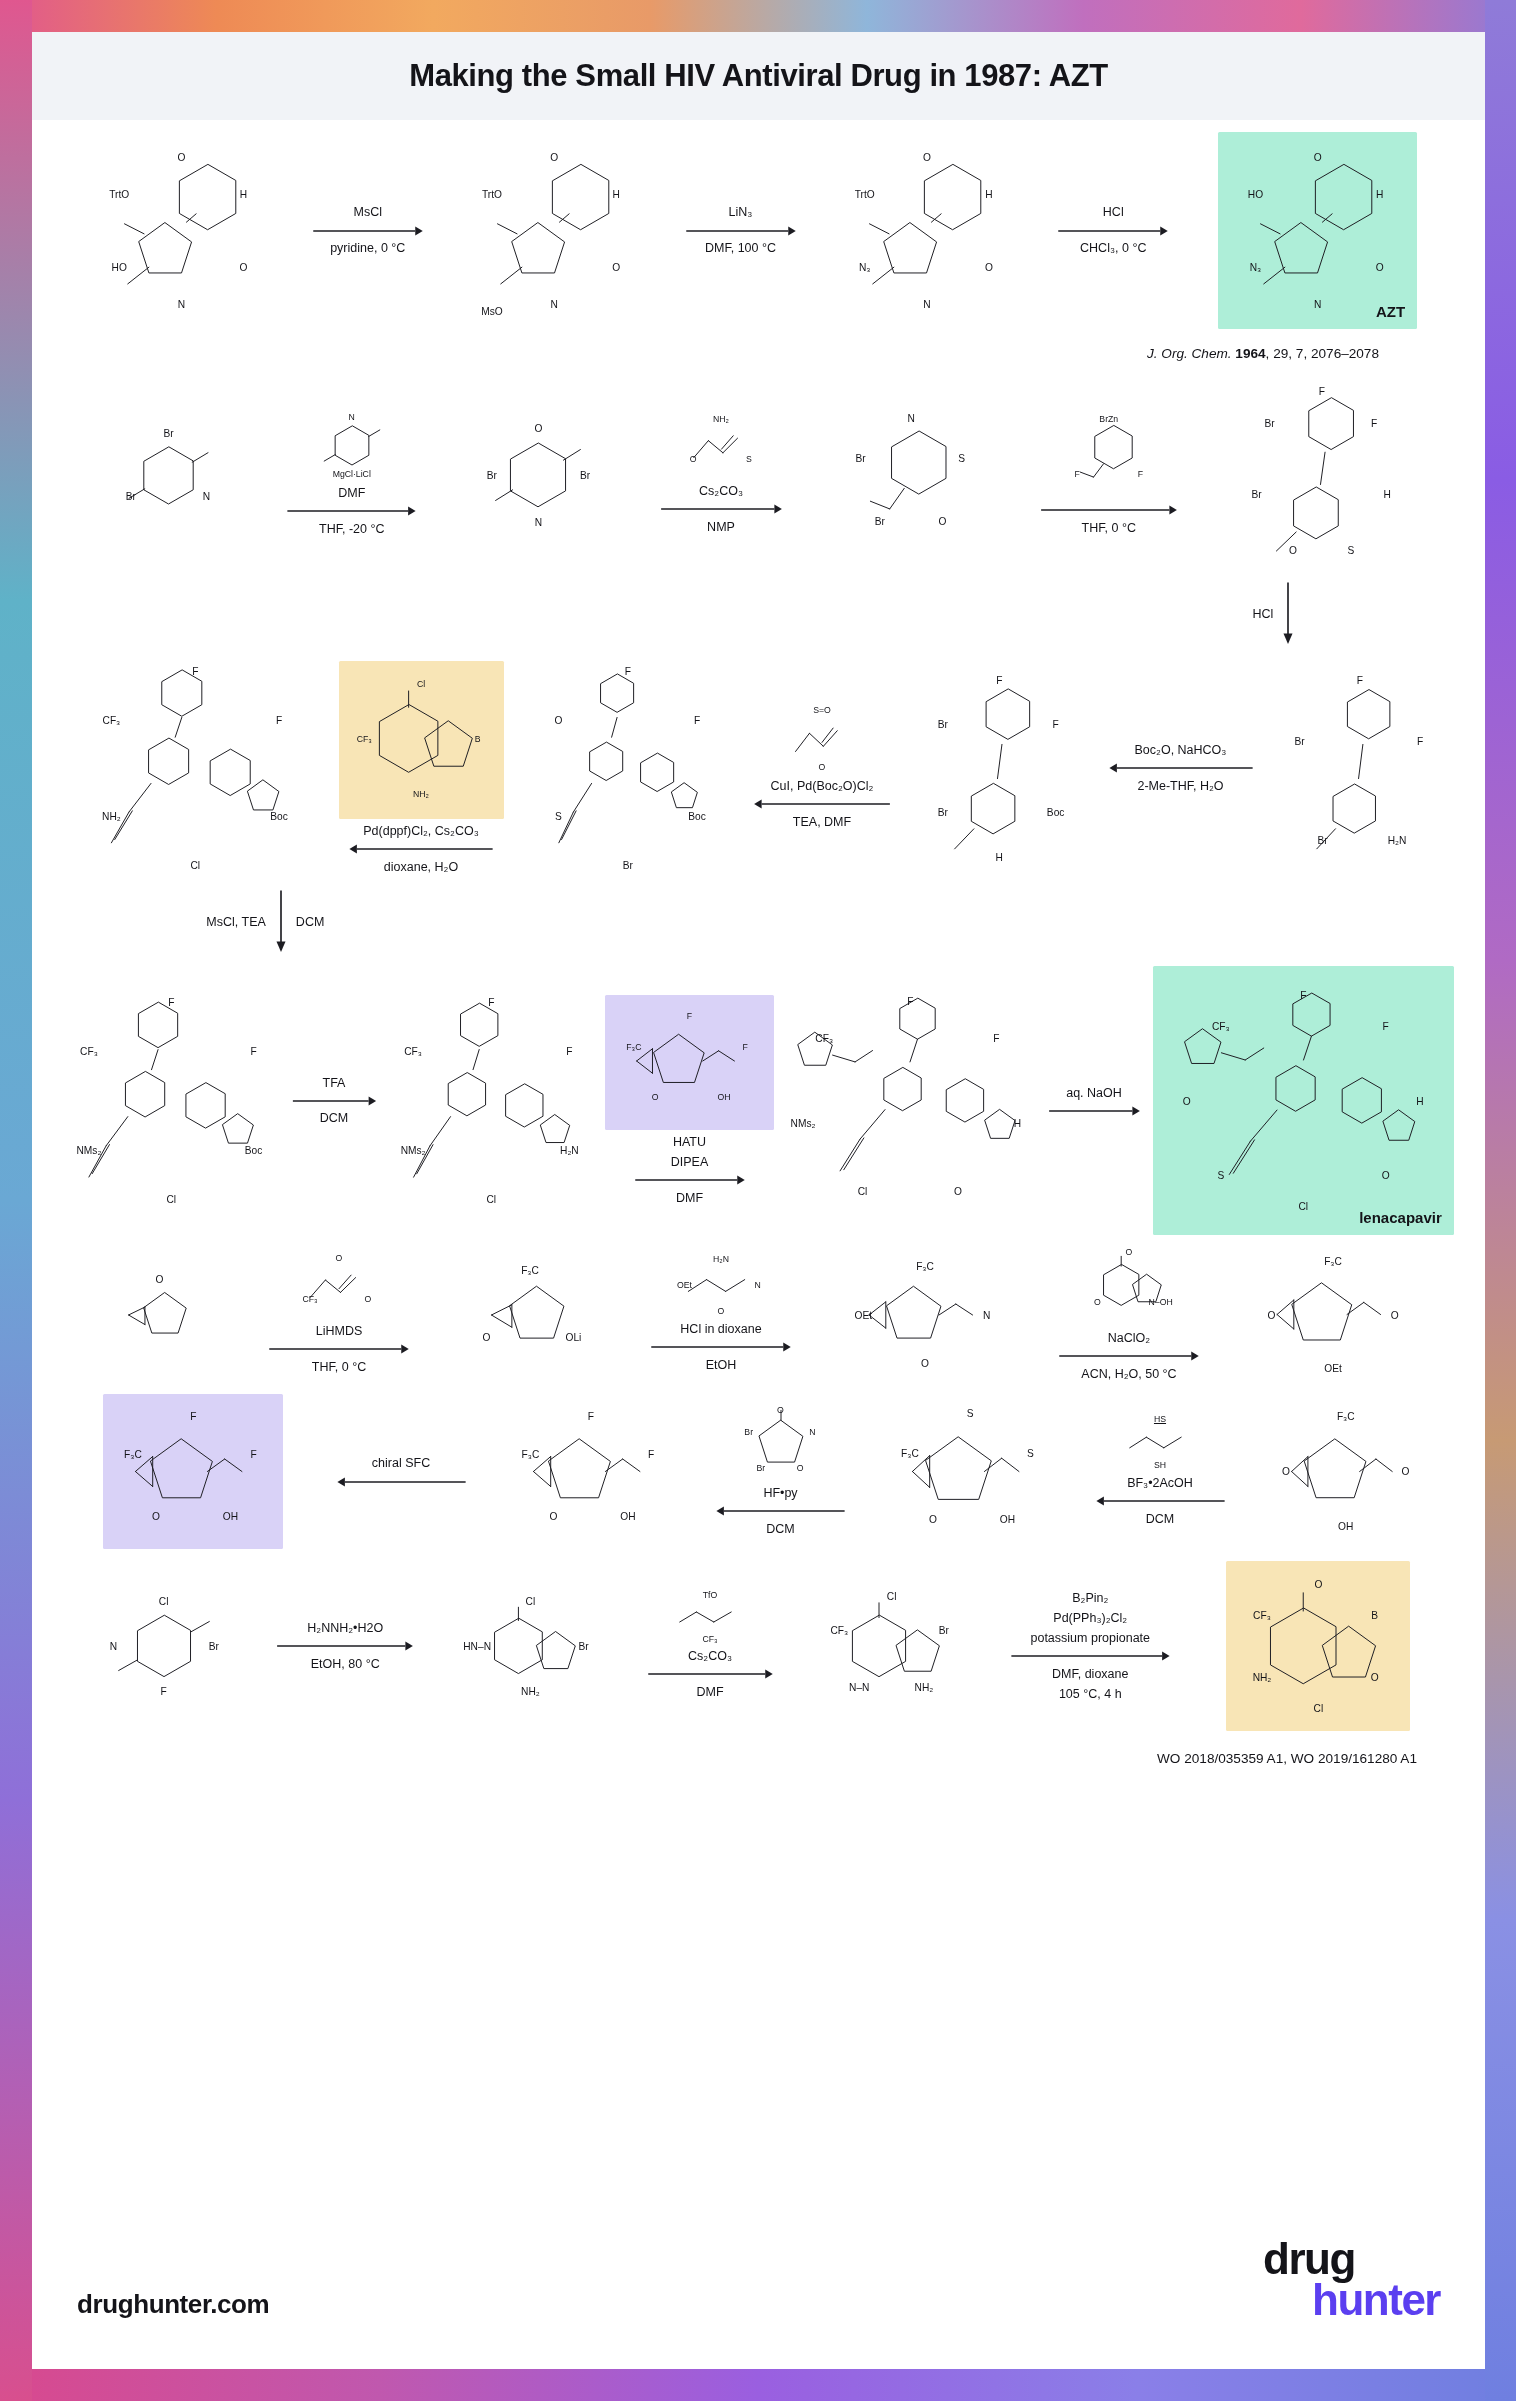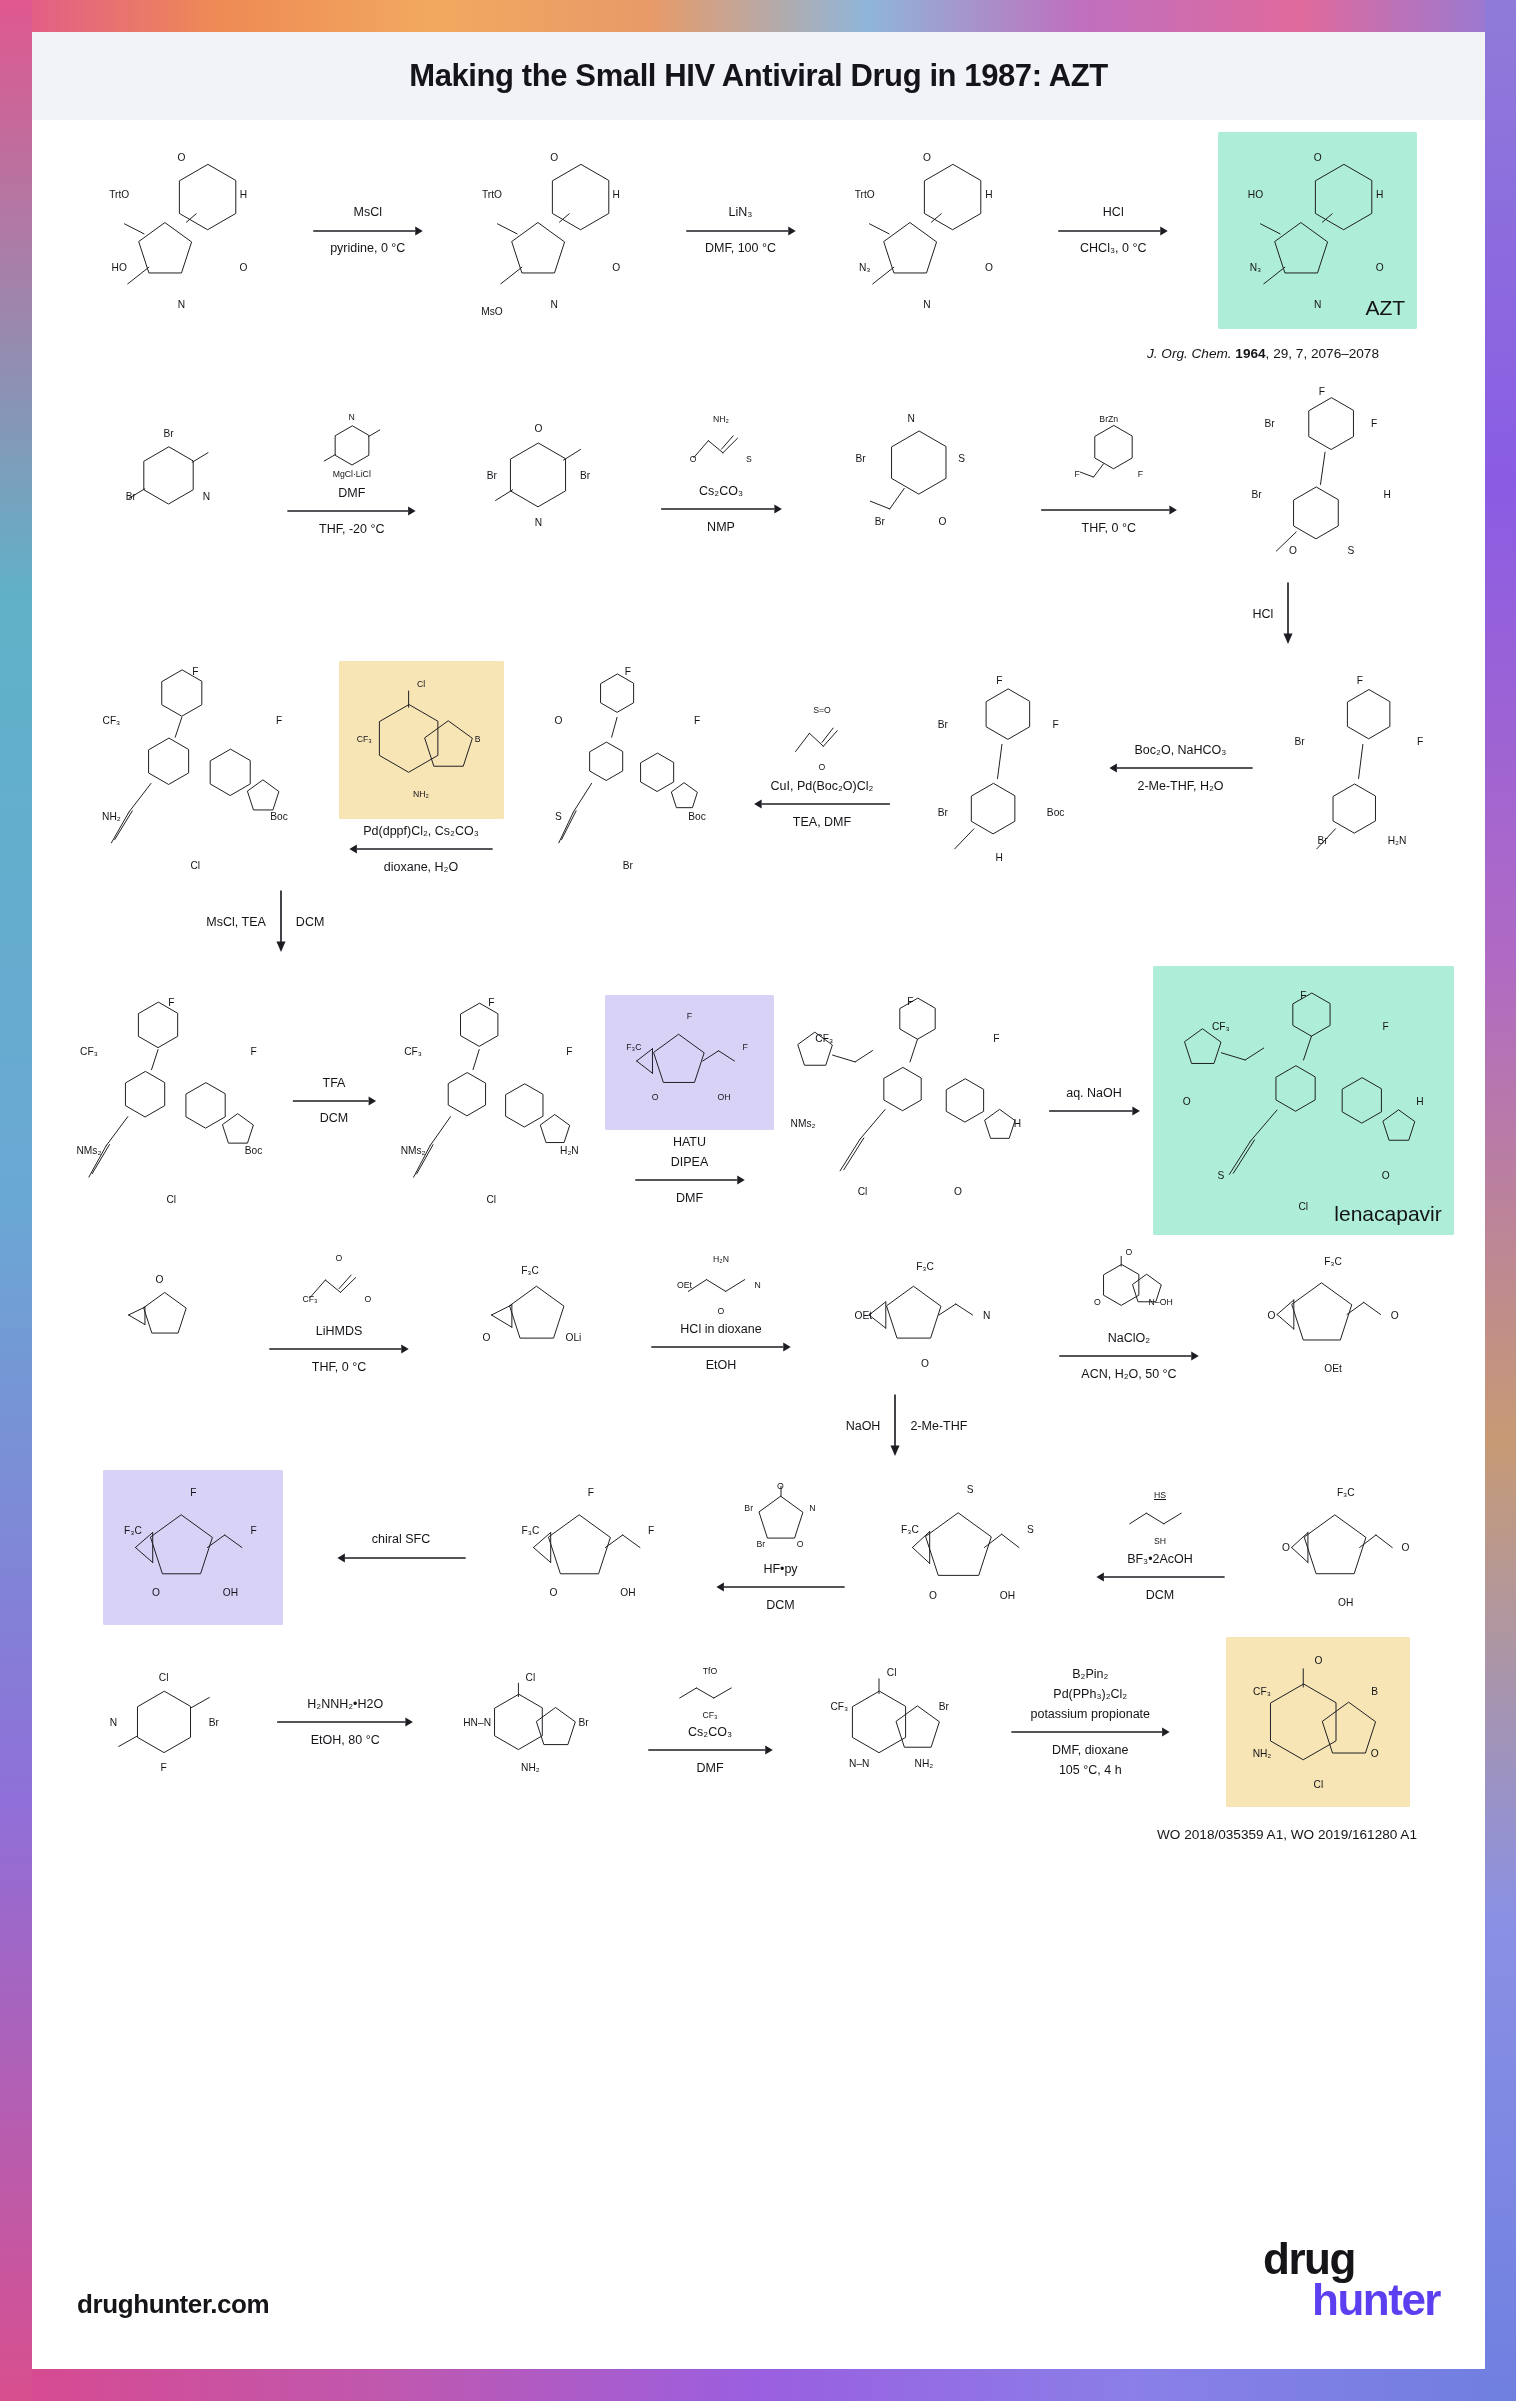--- a/index.html
+++ b/index.html
@@ -17,21 +17,21 @@
   .scheme{width:100%;}
   .rxn{display:flex;align-items:center;justify-content:space-evenly;width:100%;padding:0 20px;box-sizing:border-box;margin:12px 0;}
   .mol{position:relative;}
   .skel{stroke:#1c1c22;fill:none;stroke-width:1.3px;stroke-linecap:round;display:block;}
   .alabel{position:absolute;transform:translate(-50%,-50%);font-size:10.2px;font-weight:500;white-space:nowrap;color:#141419;}
   .mini .alabel{font-size:8.7px;}
   .hl{position:relative;padding:15px 18px;border-radius:1.5px;}
   .hl-green{background:#aeeed8;}
   .hl-orange{background:#f8e5b6;}
   .hl-purple{background:#d9d2f7;}
-  .cap{position:absolute;right:12px;bottom:9px;font-size:21px;font-weight:400;}
+  .cap{position:absolute;right:12px;bottom:9px;font-size:15px;font-weight:700;}
   .arrow{display:flex;flex-direction:column;align-items:center;gap:3.8px;}
   .arr-line{font-size:12.5px;line-height:1.3;white-space:nowrap;text-align:center;}
   .mini{position:relative;margin-bottom:3px;}
   .vrow{display:flex;align-items:center;gap:9px;margin:4.5px 0;}
   .vrow .arr-line{font-size:12.5px;}
   .cite{font-size:13.6px;}
   .cite-azt{text-align:right;padding:4.5px 106px 7.6px 0;}
   .cite-azt .it{font-style:italic;}
   .cite-azt b{font-weight:800;}
   .cite-wo{text-align:right;padding:7.6px 68px 4.5px 0;}
@@ -673,32 +673,20 @@
               <line x1="40.7" y1="60.8" x2="40.7" y2="99.2"></line>
               <line x1="111.0" y1="80.0" x2="133.2" y2="64.0"></line>
               <line x1="133.2" y1="64.0" x2="155.4" y2="80.0"></line>
             </svg>
             <span class="alabel" style="left: 50%; top: 6%;">F₃C</span>
             <span class="alabel" style="left: 94%; top: 50%;">O</span>
             <span class="alabel" style="left: 50%; top: 94%;">OEt</span>
             <span class="alabel" style="left: 6%; top: 50%;">O</span>
           </div>
         </div>
-        <div class="vrow" style="padding-left: 56%;">
-          <span class="arr-line">NaOH</span>
-          <span>
-            <svg width="12" height="64" viewBox="0 0 16 84" style="display:block">
-              <g stroke="#1c1c22" stroke-width="2.2">
-                <line x1="8.0" y1="0.0" x2="8.0" y2="70.0"></line>
-              </g>
-              <polygon points="2,68 14,68 8,82" fill="#1c1c22"></polygon>
-            </svg>
-          </span>
-          <span class="arr-line">2-Me-THF</span>
-        </div>
         <div class="rxn">
           <div class="hl hl-purple">
             <div class="mol" style="width: 144px; height: 125px;">
               <svg class="skel" width="144" height="125" viewBox="0 0 190 165">
                 <polygon points="79.8,39.6 120.6,69.2 105.0,117.2 54.6,117.2 39.0,69.2"></polygon>
                 <line x1="41.8" y1="62.7" x2="19.0" y2="82.5"></line>
                 <line x1="19.0" y1="82.5" x2="41.8" y2="102.3"></line>
                 <line x1="41.8" y1="62.7" x2="41.8" y2="102.3"></line>
                 <line x1="114.0" y1="82.5" x2="136.8" y2="66.0"></line>
                 <line x1="136.8" y1="66.0" x2="159.6" y2="82.5"></line>

